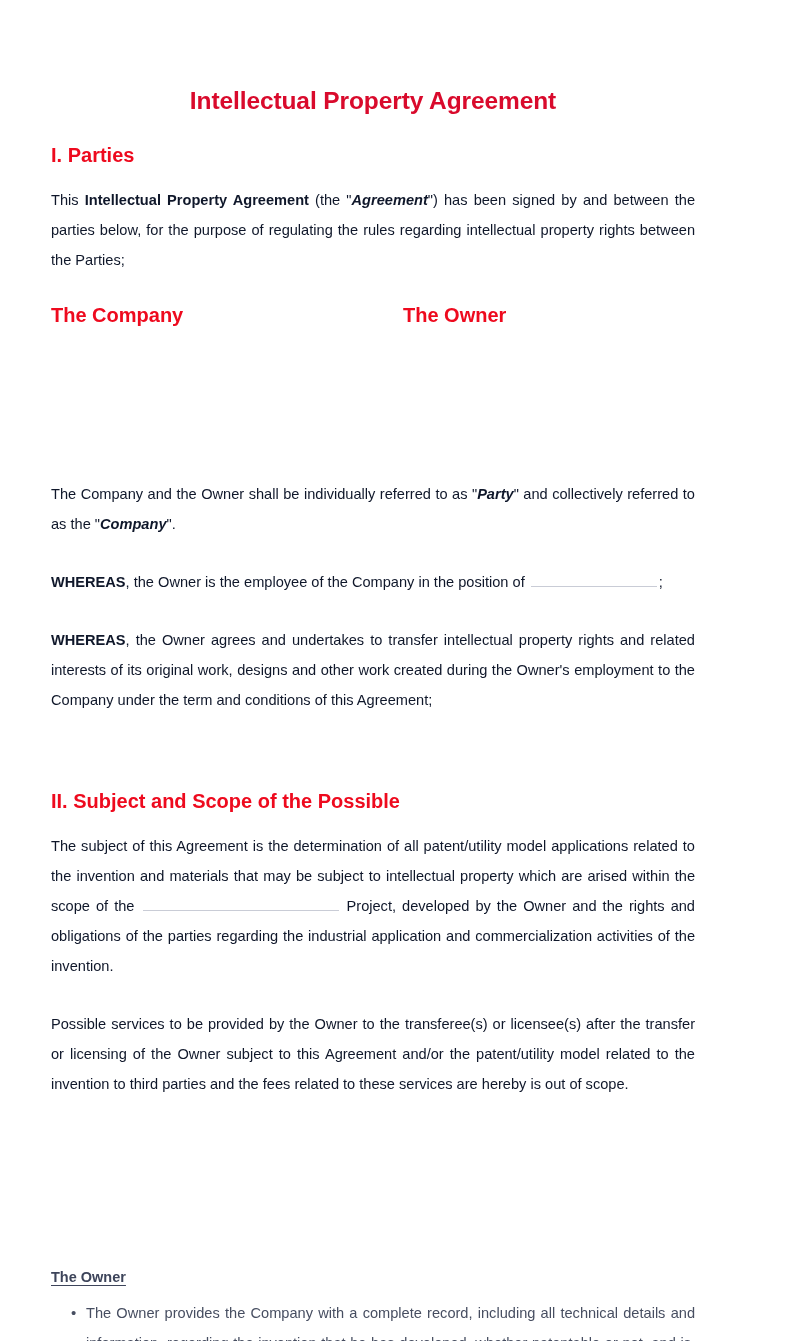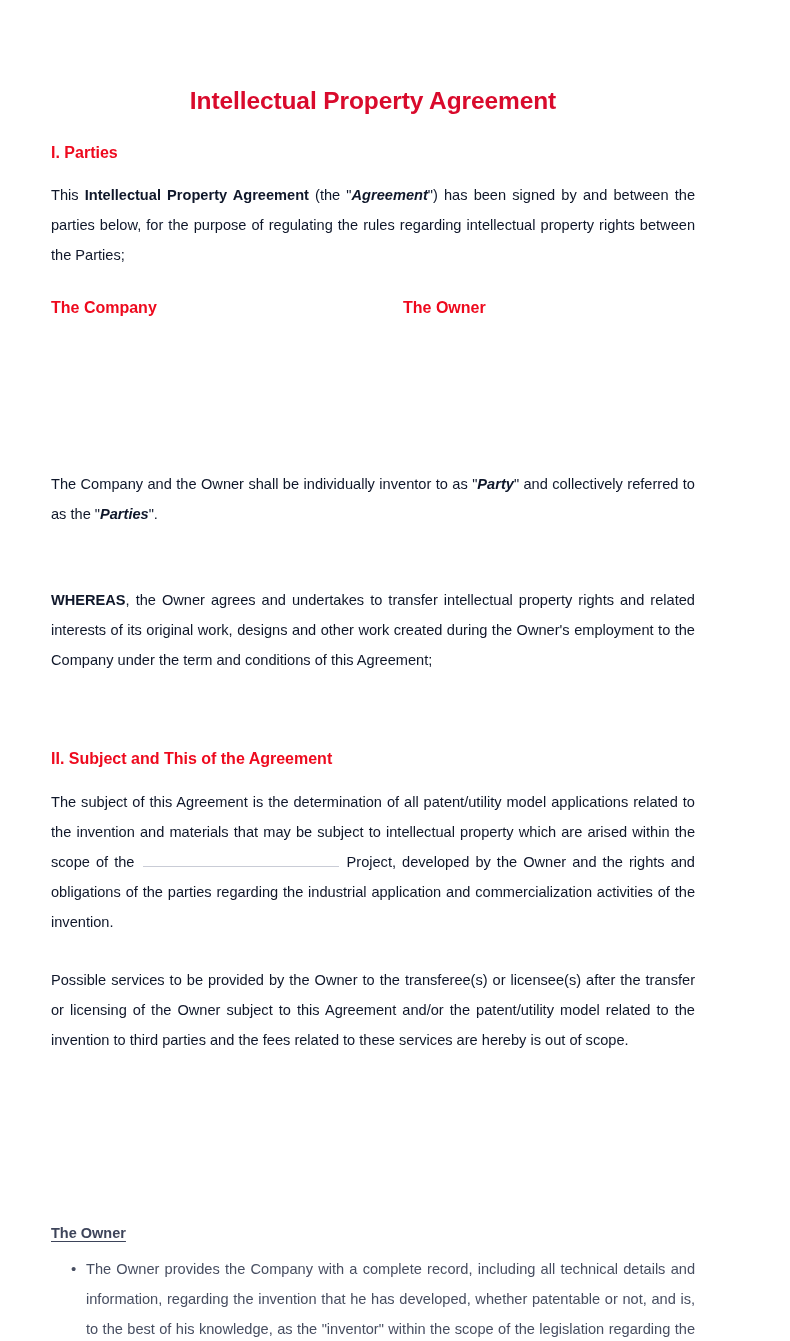--- a/index.html
+++ b/index.html
@@ -27,21 +27,21 @@
     padding-top: 88px;
     text-align: center;
     color: #d90a2c;
     font-size: 24.5px;
     font-weight: bold;
     letter-spacing: -0.1px;
     line-height: 1.1;
   }
   .section-heading {
     color: #ee0a1e;
-    font-size: 16px;
+    font-size: 20px;
     font-weight: bold;
     line-height: 1.2;
   }
   .sub-heading-underline {
     color: #3d445a;
     font-size: 14.5px;
     font-weight: bold;
     text-decoration: underline;
     text-underline-offset: 3px;
     line-height: 1.2;
@@ -124,35 +124,36 @@
       <div class="party-block-space"></div>
     </div>
     <div class="parties-col-b">
       <div class="section-heading">The Owner</div>
       <div class="party-block-space"></div>
     </div>
   </div>
 
   <div class="gap-xs"></div>
 
-  <p class="body-text"><span>The Company and the Owner shall be individually inventor to as "</span><span class="bi">Party</span><span>" and collectively referred to as the "</span><span class="bi">Parties</span><span>".</span></p>
+  <p class="body-text"><span>The Company and the Owner shall be individually referred to as "</span><span class="bi">Party</span><span>" and collectively referred to as the "</span><span class="bi">Company</span><span>".</span></p>
 
   <div class="gap-m"></div>
 
+  <p class="body-text"><span class="b">WHEREAS</span><span>, the Owner is the employee of the Company in the position of </span><span class="blank-line blank-sm"></span><span>;</span></p>
 
   <div class="gap-m"></div>
 
   <p class="body-text"><span class="b">WHEREAS</span><span>, the Owner agrees and undertakes to transfer intellectual property rights and related interests of its original work, designs and other work created during the Owner's employment to the Company under the term and conditions of this Agreement;</span></p>
 
   <div class="gap-m"></div>
 
 
   <div class="gap-l"></div>
 
-  <div class="section-heading">II. Subject and This of the Agreement</div>
+  <div class="section-heading">II. Subject and Scope of the Possible</div>
 
   <div class="gap-s"></div>
 
   <p class="body-text"><span>The subject of this Agreement is the determination of all patent/utility model applications related to the invention and materials that may be subject to intellectual property which are arised within the scope of the </span><span class="blank-line blank-md"></span><span> Project, developed by the Owner and the rights and obligations of the parties regarding the industrial application and commercialization activities of the invention.</span></p>
 
   <div class="gap-m"></div>
 
   <p class="body-text">Possible services to be provided by the Owner to the transferee(s) or licensee(s) after the transfer or licensing of the Owner subject to this Agreement and/or the patent/utility model related to the invention to third parties and the fees related to these services are hereby is out of scope.</p>
 
   <div class="gap-xxl"></div>

